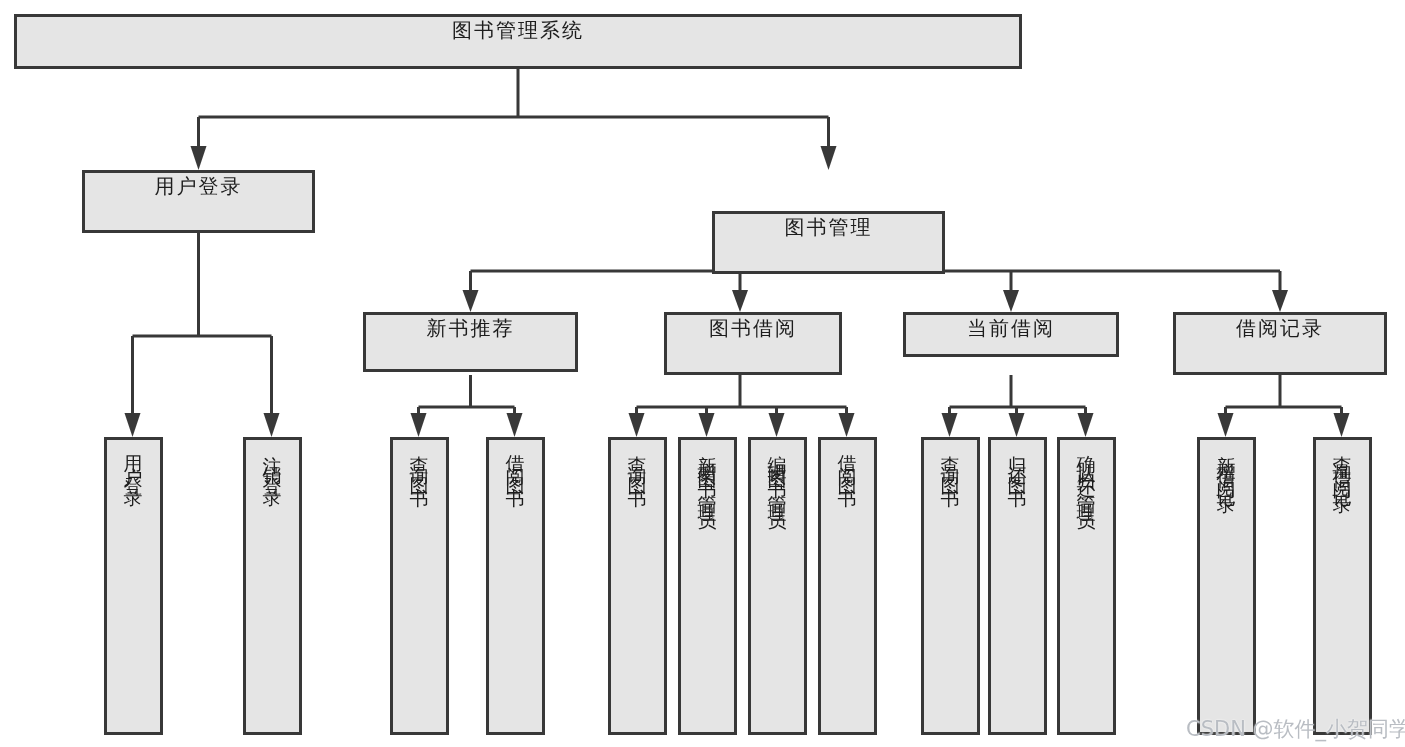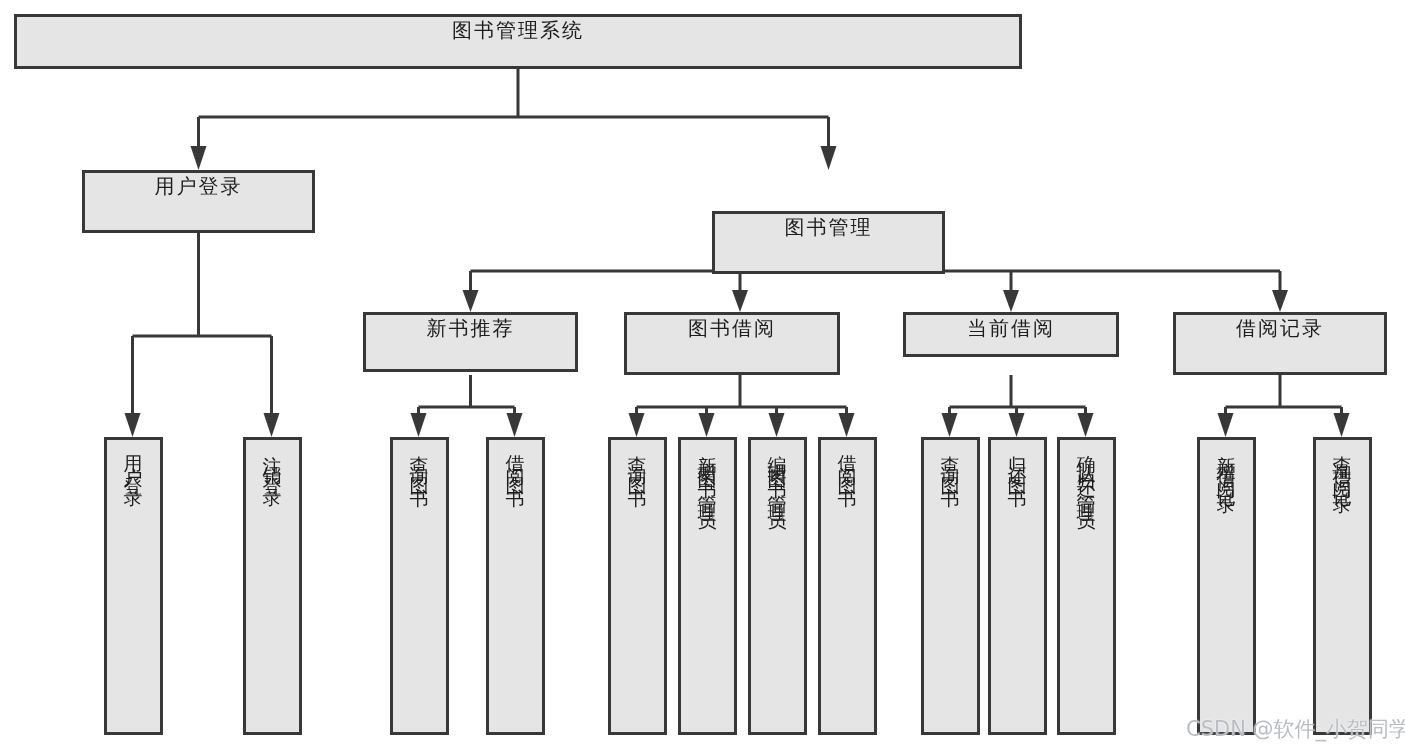--- a/index.html
+++ b/index.html
@@ -24,21 +24,21 @@
     font-size:19px; letter-spacing:11px; line-height:1;
   }
   .vbox.long span{letter-spacing:8px;}
   
   #n-root{left:14px;top:14px;width:1008px;height:55px;}
   
   #n-l2a{left:82px;top:170px;width:233px;height:63px;}
   #n-l2b{left:712px;top:170px;width:233px;height:63px;margin-top:41px;}
   
   #n-l3a{left:363px;top:312px;width:215px;height:60px;}
-  #n-l3b{left:624px;top:312px;width:216px;height:63px;}
+  #n-l3b{left:664px;top:312px;width:178px;height:63px;}
   #n-l3c{left:903px;top:312px;width:216px;height:45px;}
   #n-l3d{left:1173px;top:312px;width:214px;height:63px;}
   
   .leaf{top:437px;width:59px;height:298px;}
   #lf-u1{left:104px;} #lf-u2{left:243px;}
   #lf-nb1{left:390px;} #lf-nb2{left:486px;}
   #lf-bb1{left:608px;} #lf-bb2{left:678px;} #lf-bb3{left:748px;} #lf-bb4{left:818px;}
   #lf-cb1{left:921px;} #lf-cb2{left:988px;} #lf-cb3{left:1057px;}
   #lf-br1{left:1197px;} #lf-br2{left:1313px;}
   #watermark{

